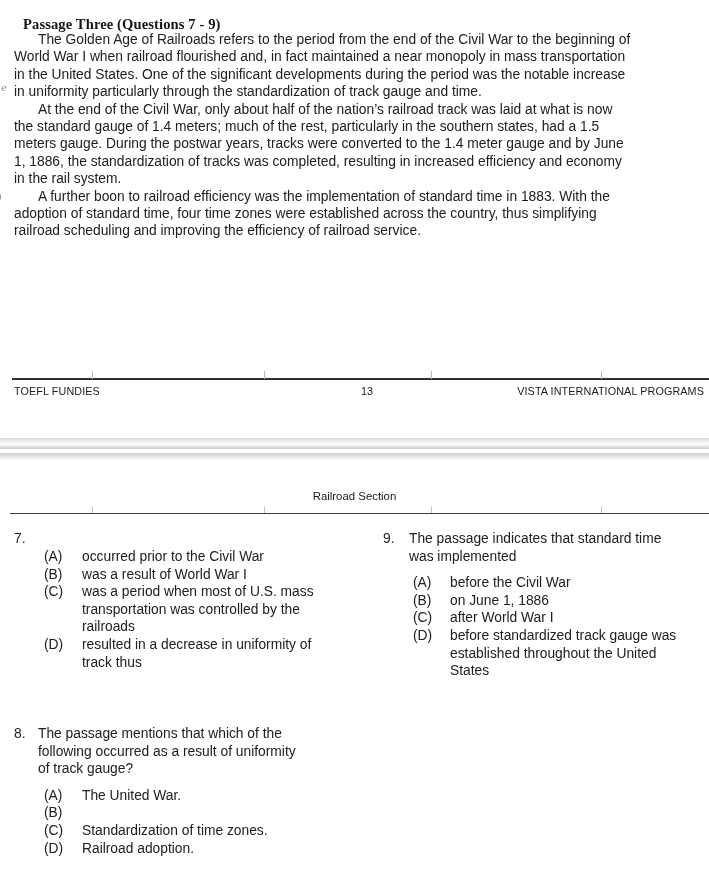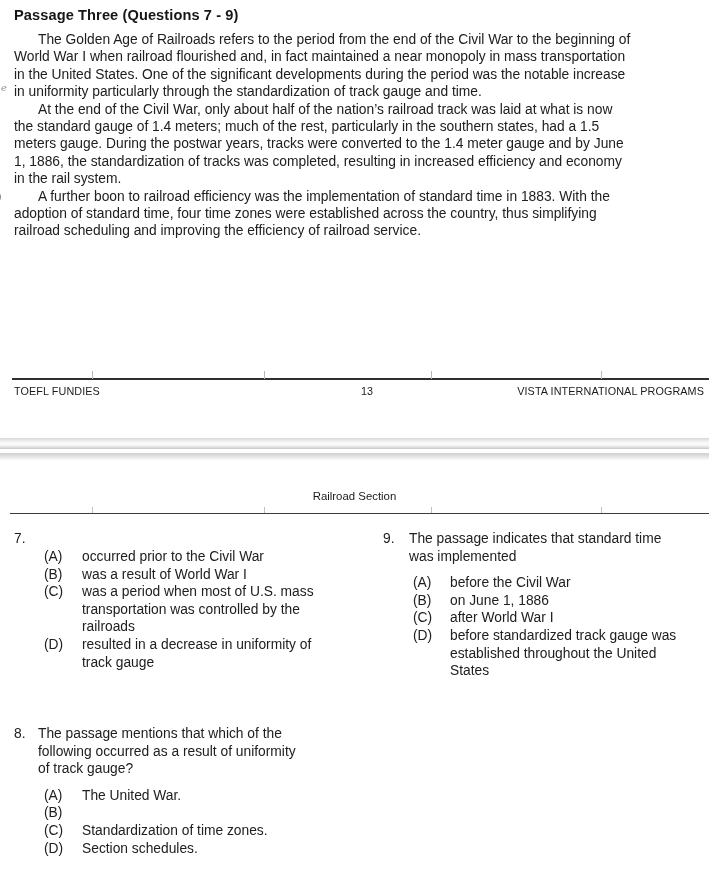--- a/index.html
+++ b/index.html
@@ -11,25 +11,26 @@
     overflow: hidden;
     font-family: "Liberation Sans", sans-serif;
     color: #1e1e1e;
     -webkit-font-smoothing: antialiased;
   }
 
   
   .heading {
     position: absolute;
     top: 7px; left: 14px;
-    margin: 0;
+    margin: 9px;
     font-size: 14.6px;
     font-weight: bold;
     color: #161616;
     letter-spacing: 0.1px;
+    font-family: Liberation Serif, serif;
   }
   .passage {
     position: absolute;
     top: 31px; left: 14px;
     width: 694px;
     font-size: 13.8px;
     line-height: 17.4px;
     color: #202020;
   }
   .para {
@@ -201,21 +202,21 @@
         </div>
         <div class="opt">
           <span class="opt-marker">(C)</span>
           <span class="opt-text">was a period when most of U.S. mass
 transportation was controlled by the
 railroads</span>
         </div>
         <div class="opt">
           <span class="opt-marker">(D)</span>
           <span class="opt-text">resulted in a decrease in uniformity of
-track gauge</span>
+track thus</span>
         </div>
       </div>
     </div>
   </div>
 
   <div class="question q8">
     <div class="qnum">8.</div>
     <div class="qbody">
       <div class="stem">The passage mentions that which of the
 following occurred as a result of uniformity
@@ -227,21 +228,21 @@
         </div>
         <div class="opt">
           <span class="opt-marker">(B)</span>
         </div>
         <div class="opt">
           <span class="opt-marker">(C)</span>
           <span class="opt-text">Standardization of time zones.</span>
         </div>
         <div class="opt">
           <span class="opt-marker">(D)</span>
-          <span class="opt-text">Section schedules.</span>
+          <span class="opt-text">Railroad adoption.</span>
         </div>
       </div>
     </div>
   </div>
 
   <div class="question q9">
     <div class="qnum">9.</div>
     <div class="qbody">
       <div class="stem">The passage indicates that standard time
 was implemented</div>

